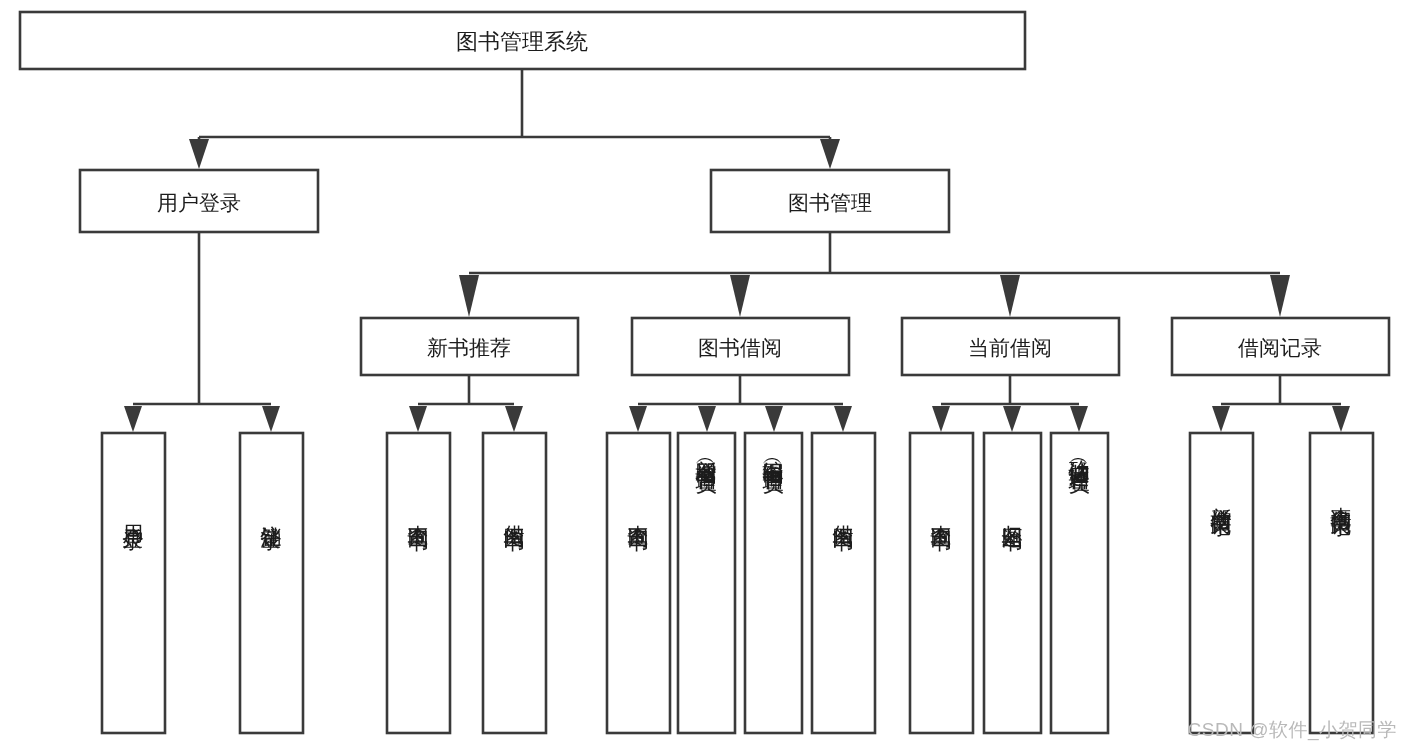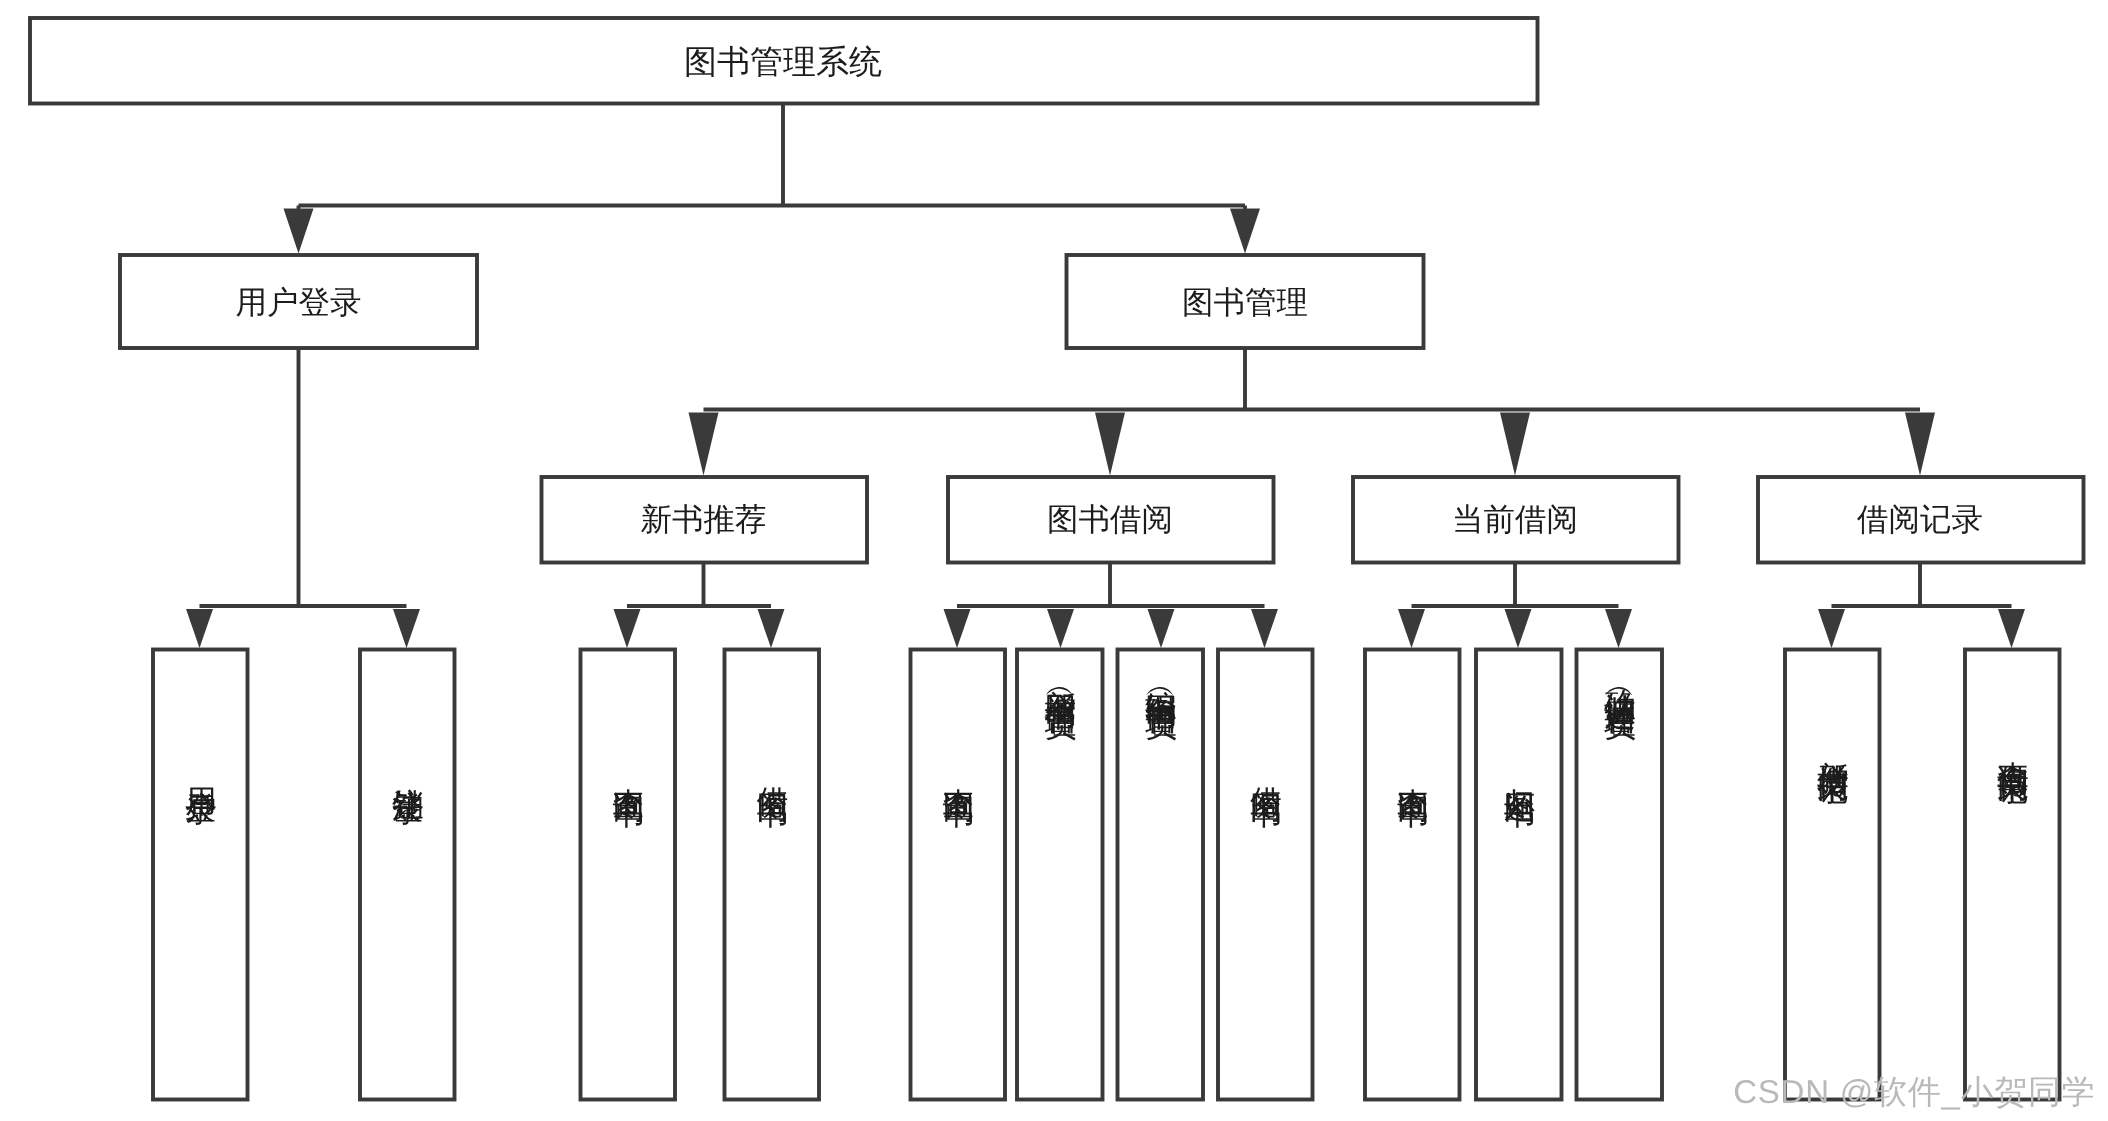--- a/index.html
+++ b/index.html
@@ -69,21 +69,21 @@
     white-space: nowrap;
     text-align: center;
     pointer-events: none;
     transform: translateX(-50%);
   }
   .watermark {
     position: absolute;
     right: 8px;
     bottom: 4px;
     font-family: "Liberation Sans", "DejaVu Sans", sans-serif;
-    font-size: 22px;
+    font-size: 19px;
     color: #b9b9b9;
     white-space: nowrap;
     letter-spacing: 0.5px;
   }
 </style>
 </head>
 <body>
 
 <div id="diagram-root">
 

